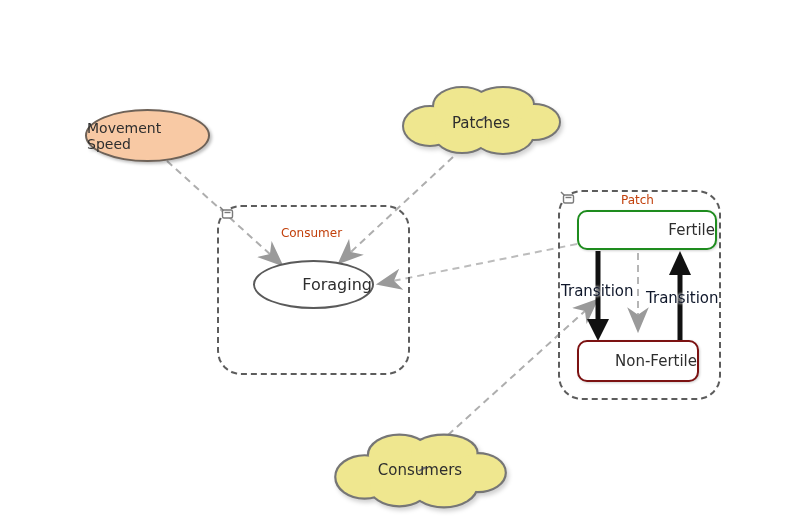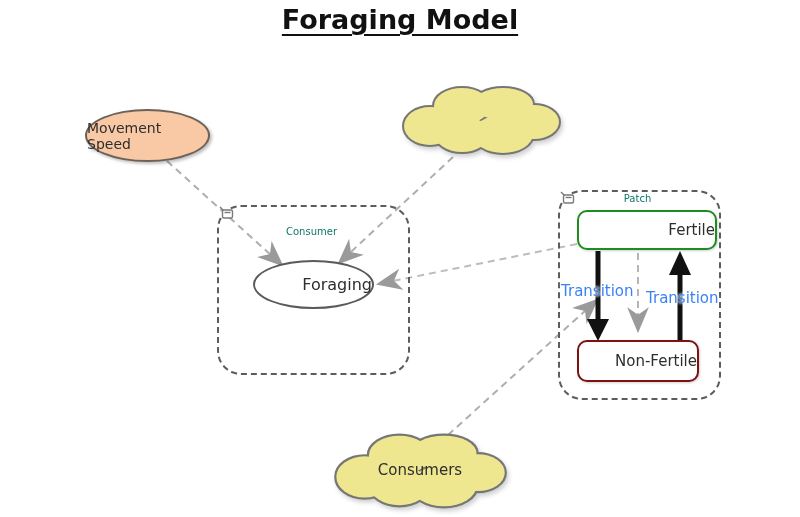--- a/index.html
+++ b/index.html
@@ -16,34 +16,34 @@
   .node{position:absolute;z-index:2;display:flex;align-items:center;justify-content:flex-end;box-sizing:border-box;}
   .ellipse{border-radius:50%;font-size:14px;}
   .movement-speed{
     left:85px;top:109px;width:125px;height:53px;background:#F8C9A4;border:2px solid #6E6258;
     filter:drop-shadow(2px 2px 1.5px rgba(0,0,0,0.25));
   }
   .foraging{left:253px;top:260px;width:121px;height:49px;background:#fff;border:2px solid #5a5a5a;font-size:16px;}
   .submodel{border:2px dashed #5c5c5c;border-radius:24px;background:transparent;z-index:2;position:absolute;}
   .consumer-box{left:217px;top:205px;width:189px;height:166px;}
   .patch-box{left:558px;top:190px;width:159px;height:206px;}
-  .submodel-label{position:absolute;z-index:3;text-align:center;font-size:10px;color:#0f766e;}
+  .submodel-label{position:absolute;z-index:3;text-align:center;font-size:12px;color:#c2410c;}
   .consumer-label{left:217px;top:210px;width:189px;margin-top:16px;}
   .patch-label{left:558px;top:193px;width:159px;}
   .state{border-radius:10px;background:#fff;font-size:15px;z-index:3;
     filter:drop-shadow(1.5px 1.5px 1px rgba(0,0,0,0.18));}
   .fertile{left:577px;top:210px;width:140px;height:40px;border:2.5px solid #1E8C1E;}
   .non-fertile{left:577px;top:340px;width:122px;height:42px;border:2.5px solid #7C1212;}
   .cloud{position:absolute;z-index:2;filter:drop-shadow(2px 3px 2px rgba(0,0,0,0.18));}
   .cloud-patches{left:400px;top:84px;}
   .cloud-consumers{left:332px;top:428px;}
   .cloud-label{position:absolute;z-index:3;text-align:center;font-size:15px;color:#2e2e2e;}
   .patches-label{left:400px;top:114px;width:162px;}
   .consumers-label{left:332px;top:461px;width:176px;}
-  .transition-label{position:absolute;z-index:4;font-size:15px;color:#3b82f6;
+  .transition-label{position:absolute;z-index:4;font-size:15px;color:#0f172a;
     text-shadow:0 0 3px #fff,0 0 3px #fff;}
   .transition-left{left:561px;top:282px;}
   .transition-right{left:646px;top:289px;}
   .collapse-icon{position:absolute;z-index:4;}
   .collapse-consumer{left:219px;top:206px;}
   .collapse-patch{left:560px;top:191px;}
 </style>
 </head>
 <body>
 
@@ -55,21 +55,20 @@
         <ellipse cx="30" cy="42" rx="26" ry="19"></ellipse>
         <ellipse cx="62" cy="22" rx="28" ry="18"></ellipse>
         <ellipse cx="103" cy="20" rx="30" ry="16"></ellipse>
         <ellipse cx="134" cy="38" rx="25" ry="17"></ellipse>
         <ellipse cx="103" cy="50" rx="30" ry="19"></ellipse>
         <ellipse cx="62" cy="50" rx="27" ry="18"></ellipse>
       </g>
     </defs>
   </svg>
 
-  <h1 class="page-title">Foraging Model</h1>
 
   <svg class="layer" width="800" height="517">
     <defs>
       <marker id="grayArrow" viewBox="0 0 12 10" refX="11" refY="5" markerWidth="13" markerHeight="11" orient="auto-start-reverse">
         <polygon points="0,0 12,5 0,10 3.5,5" fill="#9a9a9a"></polygon>
       </marker>
     </defs>
 
     <line x1="167" y1="161" x2="282" y2="265" stroke="#aeaeae" stroke-width="2" stroke-dasharray="7 5" marker-end="url(#grayArrow)"></line>
     <line x1="453" y1="157" x2="339" y2="263" stroke="#aeaeae" stroke-width="2" stroke-dasharray="7 5" marker-end="url(#grayArrow)"></line>
@@ -111,20 +110,21 @@
     <span>Fertile</span>
   </div>
   <div class="node state non-fertile">
     <span>Non-Fertile</span>
   </div>
 
   <svg class="cloud cloud-patches" width="162" height="73" viewBox="0 0 162 73">
     <use href="#cloud-blob" fill="#EFE78F" stroke="#767676" stroke-width="4"></use>
     <use href="#cloud-blob" fill="#EFE78F"></use>
   </svg>
+  <div class="cloud-label patches-label">Patches</div>
 
   <svg class="cloud cloud-consumers" width="176" height="86" viewBox="0 0 162 73">
     <use href="#cloud-blob" fill="#EFE78F" stroke="#767676" stroke-width="4"></use>
     <use href="#cloud-blob" fill="#EFE78F"></use>
   </svg>
   <div class="cloud-label consumers-label">Consumers</div>
 
   <div class="transition-label transition-left">Transition</div>
   <div class="transition-label transition-right">Transition</div>
 

